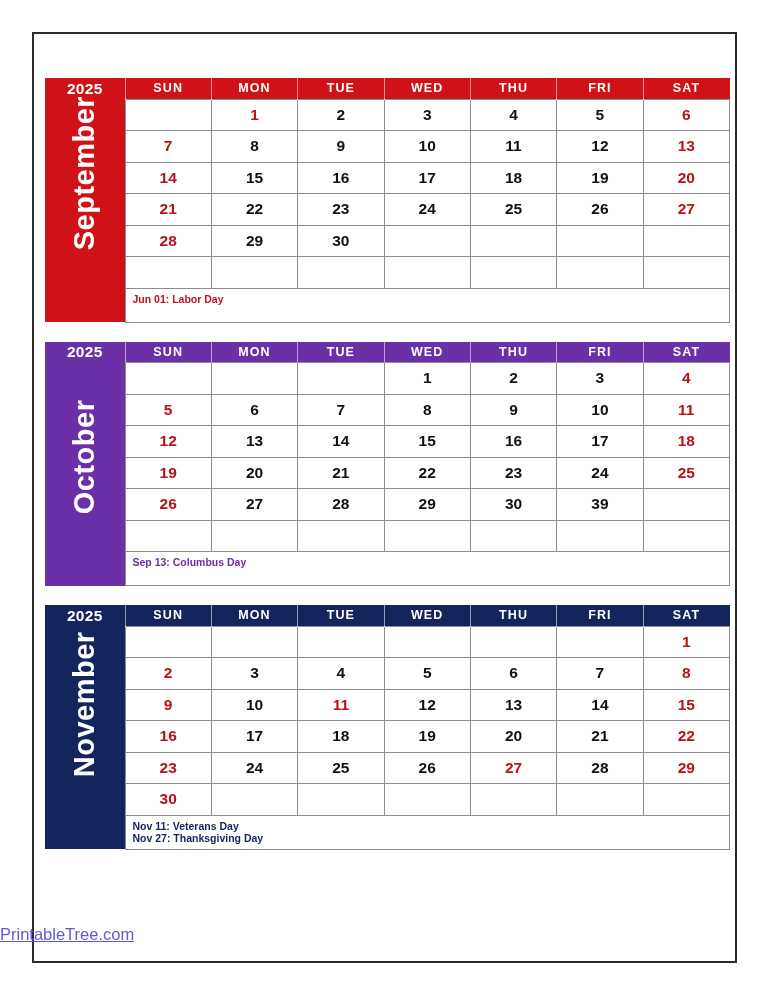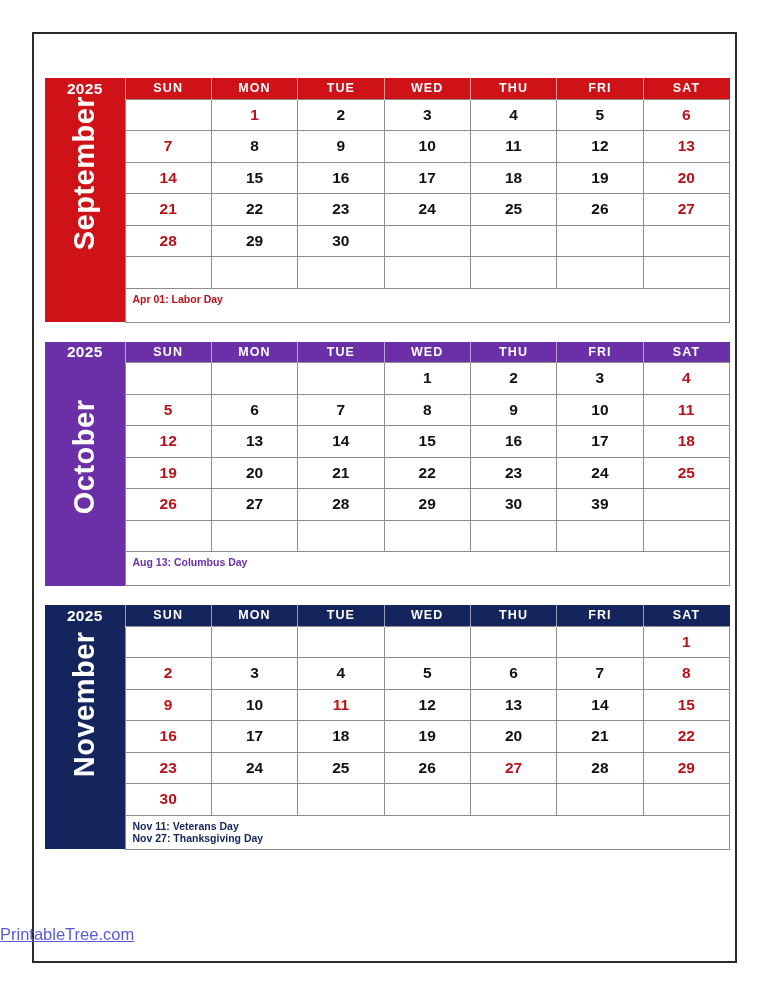--- a/index.html
+++ b/index.html
@@ -215,21 +215,21 @@
                 <td class="day empty"></td>
                 <td class="day empty"></td>
                 <td class="day empty"></td>
                 <td class="day empty"></td>
                 <td class="day empty"></td>
                 <td class="day empty"></td>
                 <td class="day empty"></td>
               </tr>
               <tr class="noterow">
                 <td colspan="7" style="color: rgb(184, 18, 27);">
-                  <span class="noteline">Apr 01: Labor Day</span>
+                  <span class="noteline">Jun 01: Labor Day</span>
                 </td>
               </tr>
             </tbody>
           </table>
         </div>
         <div class="month-block">
           <table class="month-table">
             <thead>
               <tr>
                 <th class="yearcell" style="background: rgb(107, 47, 168);">2025</th>
@@ -295,21 +295,21 @@
                 <td class="day empty"></td>
                 <td class="day empty"></td>
                 <td class="day empty"></td>
                 <td class="day empty"></td>
                 <td class="day empty"></td>
                 <td class="day empty"></td>
                 <td class="day empty"></td>
               </tr>
               <tr class="noterow">
                 <td colspan="7" style="color: rgb(107, 47, 168);">
-                  <span class="noteline">Aug 13: Columbus Day</span>
+                  <span class="noteline">Sep 13: Columbus Day</span>
                 </td>
               </tr>
             </tbody>
           </table>
         </div>
         <div class="month-block">
           <table class="month-table">
             <thead>
               <tr>
                 <th class="yearcell" style="background: rgb(20, 36, 92);">2025</th>

